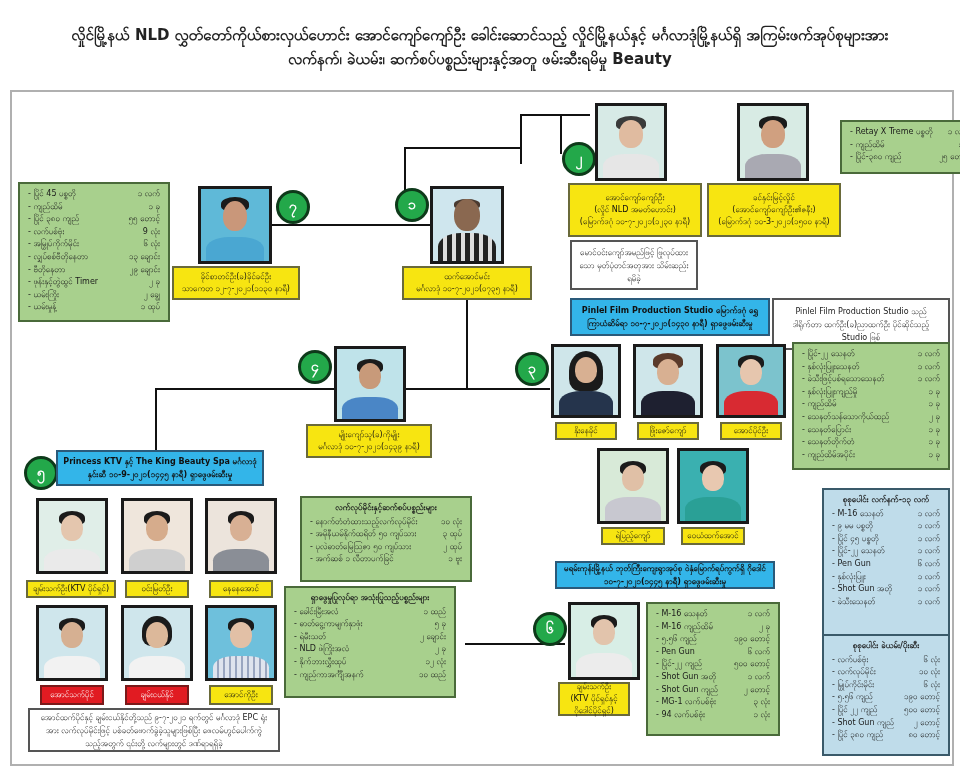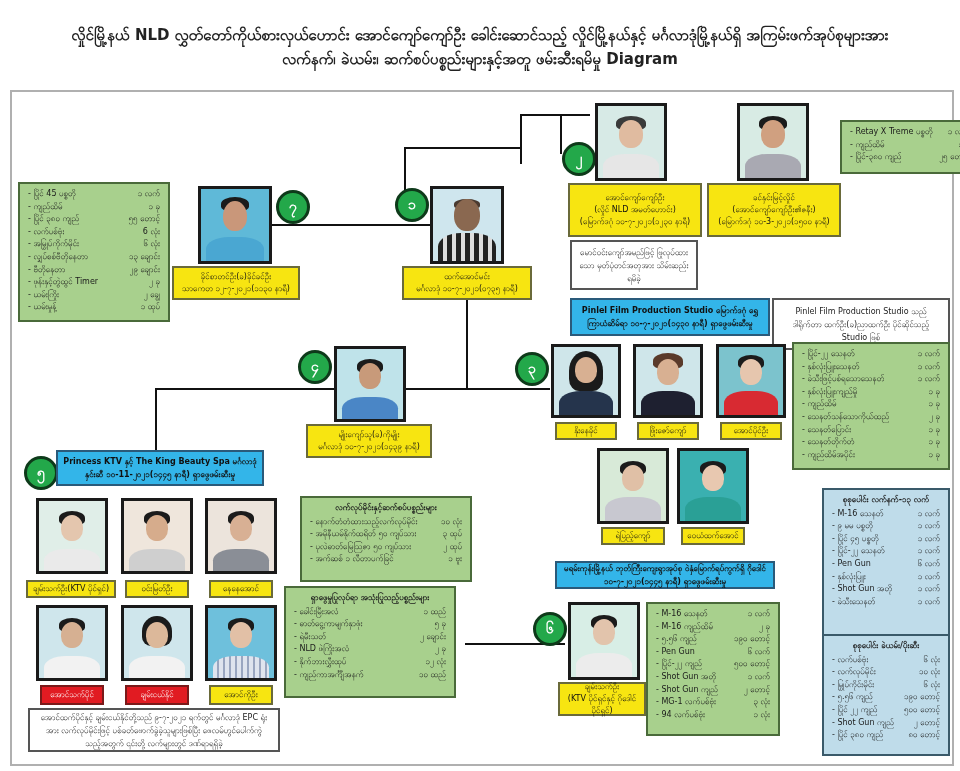--- a/index.html
+++ b/index.html
@@ -31,21 +31,21 @@
   .lbox { position: absolute; background: #bfdcea; border: 2px solid #3a5a6a; padding: 4px 8px; font-size: 8px; line-height: 12.6px; color: #1a1a1a; }
   .row { display: flex; justify-content: space-between; white-space: nowrap; }
   .row .k { overflow: hidden; text-overflow: ellipsis; }
   .row .v { padding-left: 6px; }
   .boxhead { text-align: center; font-weight: bold; margin-bottom: 1px; }
 </style>
 </head>
 <body>
 
 <div class="title l1">လှိုင်မြို့နယ် NLD လွှတ်တော်ကိုယ်စားလှယ်ဟောင်း အောင်ကျော်ကျော်ဦး ခေါင်းဆောင်သည့် လှိုင်မြို့နယ်နှင့် မင်္ဂလာဒုံမြို့နယ်ရှိ အကြမ်းဖက်အုပ်စုများအား</div>
-<div class="title l2">လက်နက်၊ ခဲယမ်း၊ ဆက်စပ်ပစ္စည်းများနှင့်အတူ ဖမ်းဆီးရမိမှု Diagram</div>
+<div class="title l2">လက်နက်၊ ခဲယမ်း၊ ဆက်စပ်ပစ္စည်းများနှင့်အတူ ဖမ်းဆီးရမိမှု Beauty</div>
 
 <div class="frame"></div>
 
 <div class="line" style="left:520px;top:114px;width:2px;height:50px;"></div>
 <div class="line" style="left:404px;top:147px;width:118px;height:2px;"></div>
 <div class="line" style="left:404px;top:147px;width:2px;height:43px;"></div>
 <div class="line" style="left:520px;top:114px;width:70px;height:2px;"></div>
 <div class="line" style="left:270px;top:224px;width:160px;height:2px;"></div>
 <div class="line" style="left:466px;top:284px;width:2px;height:105px;"></div>
 <div class="line" style="left:466px;top:298px;width:2px;height:92px;"></div>
@@ -87,21 +87,21 @@
   <div class="row">
       <span class="k">- ကျည်ထိမ်</span>
       <span class="v">၁ ခု</span>
     </div>
   <div class="row">
       <span class="k">- ပြိုင် ၃၈၀ ကျည်</span>
       <span class="v">၅၅ တောင့်</span>
     </div>
   <div class="row">
       <span class="k">- လက်ပစ်ဗုံး</span>
-      <span class="v">6 လုံး</span>
+      <span class="v">9 လုံး</span>
     </div>
   <div class="row">
       <span class="k">- အမြှုပ်ကိုက်မိုင်း</span>
       <span class="v">၆ လုံး</span>
     </div>
   <div class="row">
       <span class="k">- လျှပ်စစ်ဗီတိုနေတာ</span>
       <span class="v">၁၃ ချောင်း</span>
     </div>
   <div class="row">
@@ -318,21 +318,21 @@
   <div class="hair" style="top:10px;width:26px;height:14px;"></div>
   <div class="head" style="top:14px;width:22px;height:26px;background:#c89a7a;"></div>
   <div class="body" style="height:28px;background:#4a86c6;"></div>
 </div>
 <div class="ylabel" style="left:306px;top:424px;width:126px;height:34px;">
   <span>မျိုးကျော်သူ(ခ)ကိုမျိုး</span>
   <span>မင်္ဂလာဒုံ ၁၀-၇-၂၀၂၁(၁၄၃၉ နာရီ)</span>
 </div>
 
 <div class="badge" style="left:24px;top:456px;">၅</div>
-<div class="blabel" style="left:56px;top:450px;width:208px;height:36px;">Princess KTV နှင့် The King Beauty Spa မင်္ဂလာဒုံ နှင်းဆီ ၁၀-11-၂၀၂၁(၁၄၄၅ နာရီ) ရှာဖွေဖမ်းဆီးမှု</div>
+<div class="blabel" style="left:56px;top:450px;width:208px;height:36px;">Princess KTV နှင့် The King Beauty Spa မင်္ဂလာဒုံ နှင်းဆီ ၁၀-9-၂၀၂၁(၁၄၄၅ နာရီ) ရှာဖွေဖမ်းဆီးမှု</div>
 
 <div class="photo" style="left:36px;top:498px;width:72px;height:76px;">
   <div class="bg" style="background:#e0eee8;"></div>
   <div class="hair" style="top:10px;width:26px;height:14px;"></div>
   <div class="head" style="top:14px;width:22px;height:26px;background:#e4c6ae;"></div>
   <div class="body" style="height:28px;background:#eaeaea;"></div>
 </div>
 <div class="photo" style="left:121px;top:498px;width:72px;height:76px;">
   <div class="bg" style="background:#efe6dc;"></div>
   <div class="hair" style="top:10px;width:26px;height:14px;"></div>
@@ -422,21 +422,21 @@
 </div>
 
 <div class="blabel" style="left:555px;top:561px;width:220px;height:28px;">မရမ်းကုန်းမြို့နယ် ဘုတ်ကြီးကျေးရွာအုပ်စု ဝဲနှံမြောက်ရပ်ကွက်ရှိ ဂိုဒေါင် ၁၀-၇-၂၀၂၁(၁၄၄၅ နာရီ) ရှာဖွေဖမ်းဆီးမှု</div>
 <div class="badge" style="left:533px;top:612px;">၆</div>
 <div class="photo" style="left:568px;top:602px;width:72px;height:78px;">
   <div class="bg" style="background:#d8eee6;"></div>
   <div class="hair" style="top:10px;width:26px;height:14px;"></div>
   <div class="head" style="top:14px;width:22px;height:26px;background:#e2c4ac;"></div>
   <div class="body" style="height:30px;background:#ececec;"></div>
 </div>
-<div class="ylabel" style="left:558px;top:682px;width:88px;height:34px;">
+<div class="ylabel" style="left:558px;top:682px;width:72px;height:34px;">
   <span>ချမ်းသက်ဦး</span>
   <span>(KTV ပိုင်ရှင်နှင့် ဂိုဒေါင်ပိုင်ရှင်)</span>
 </div>
 
 <div class="gbox" style="left:646px;top:602px;width:134px;height:134px;">
   <div class="row">
       <span class="k">- M-16 သေနတ်</span>
       <span class="v">၁ လက်</span>
     </div>
   <div class="row">

